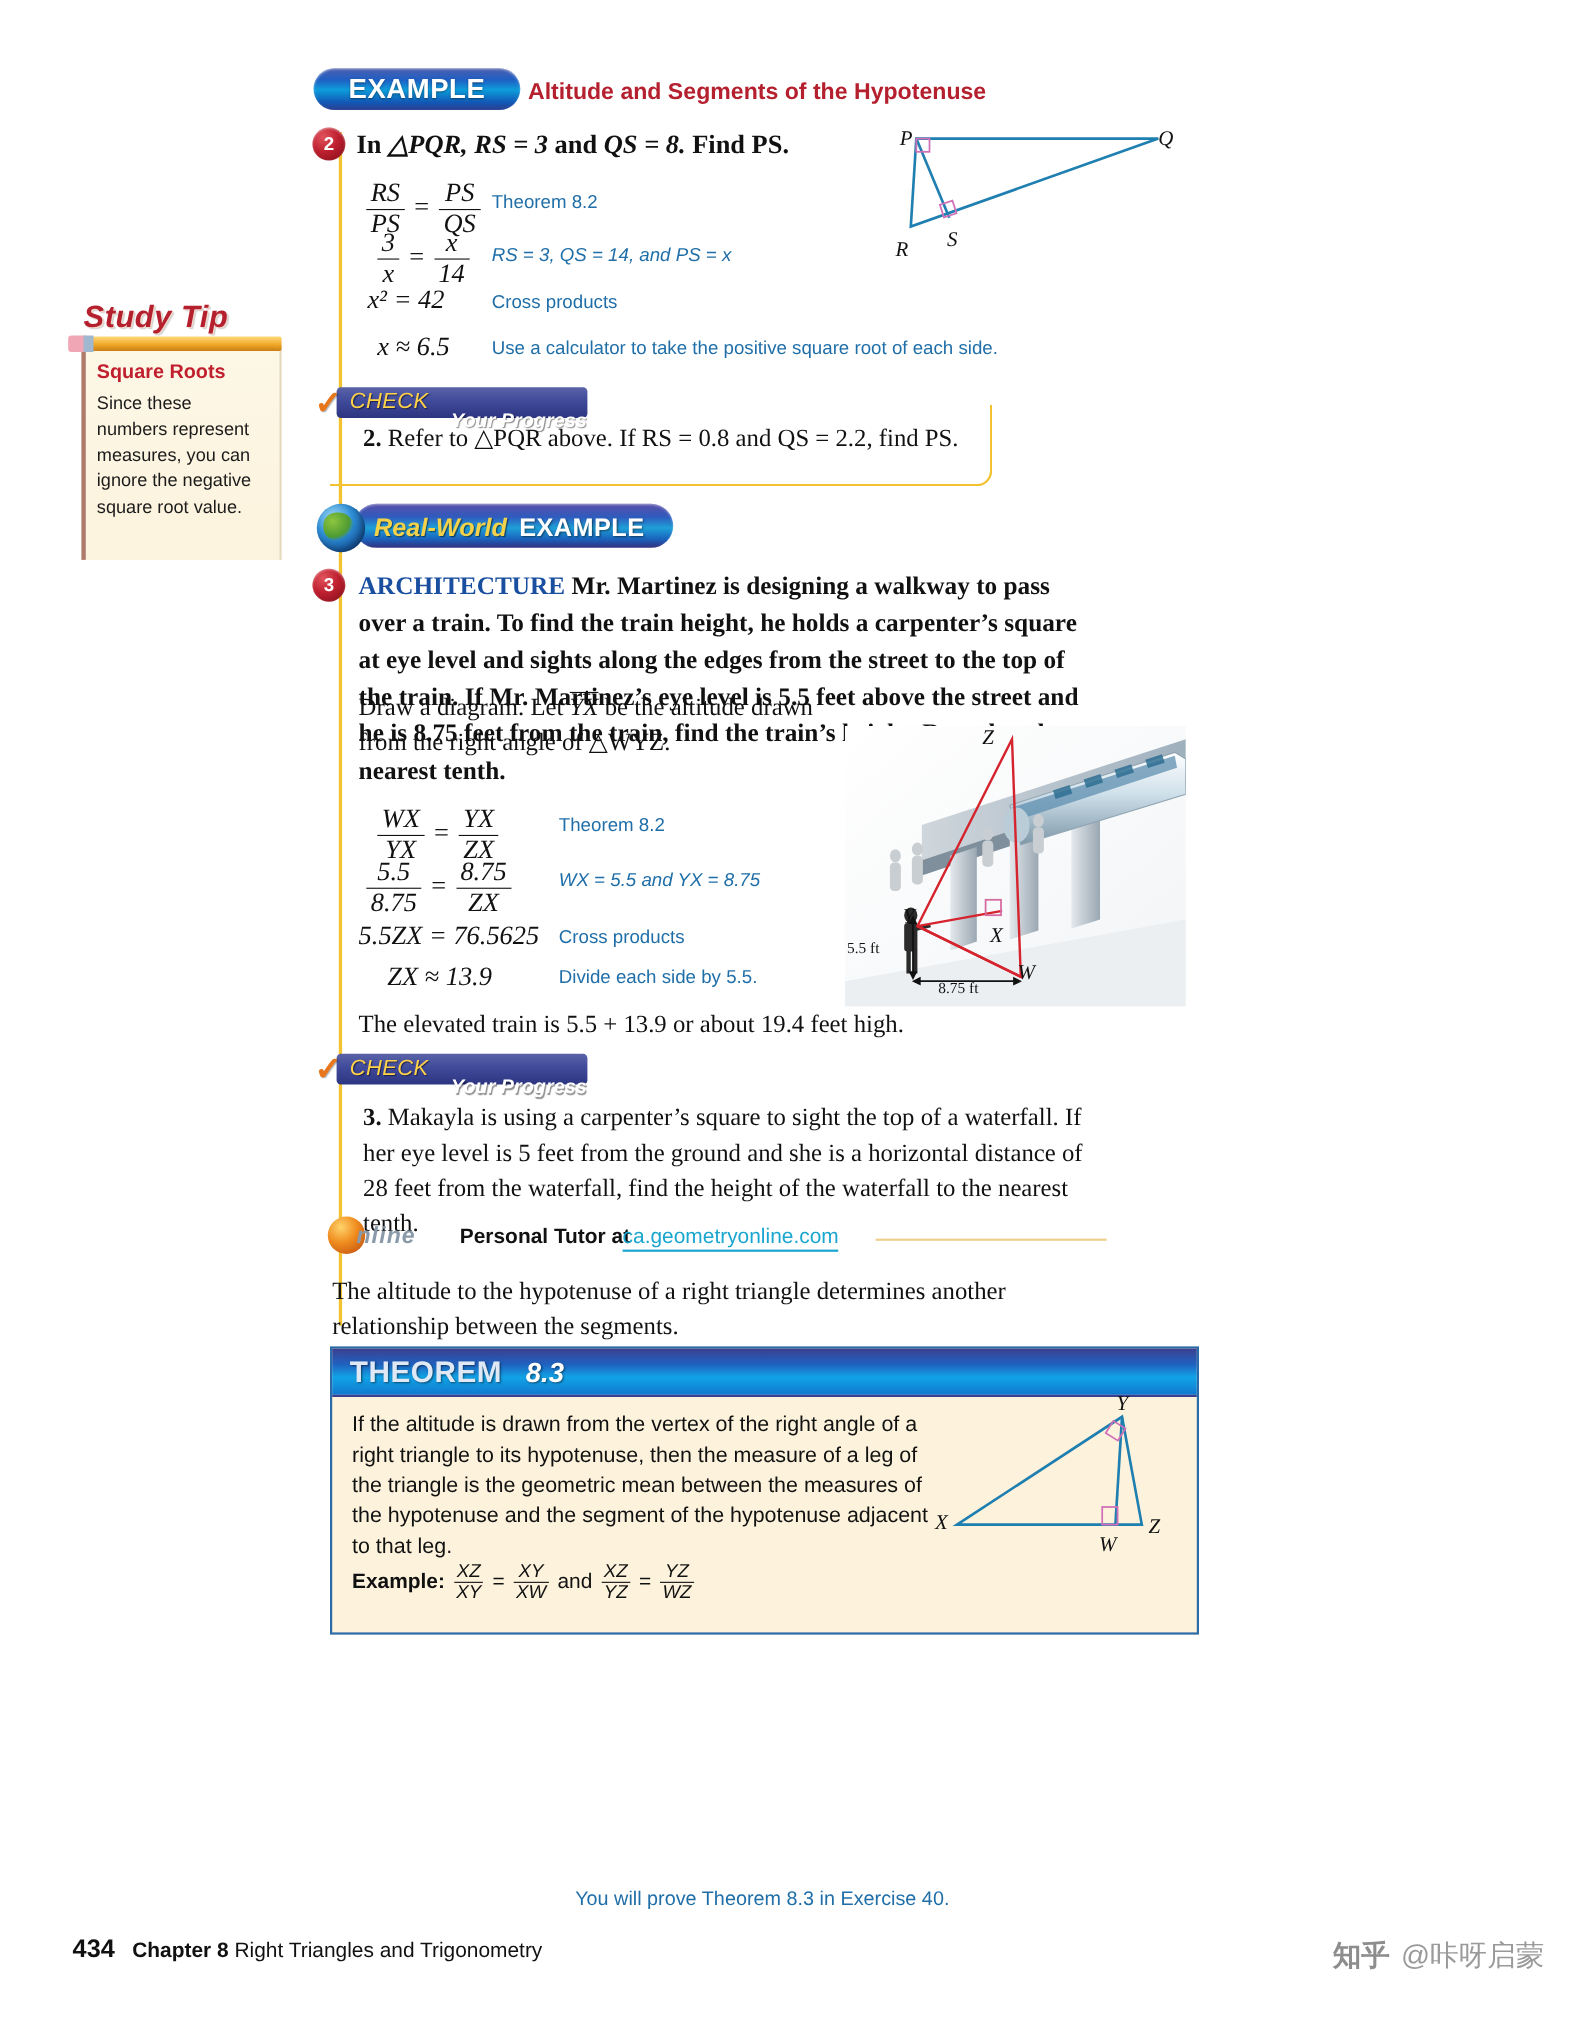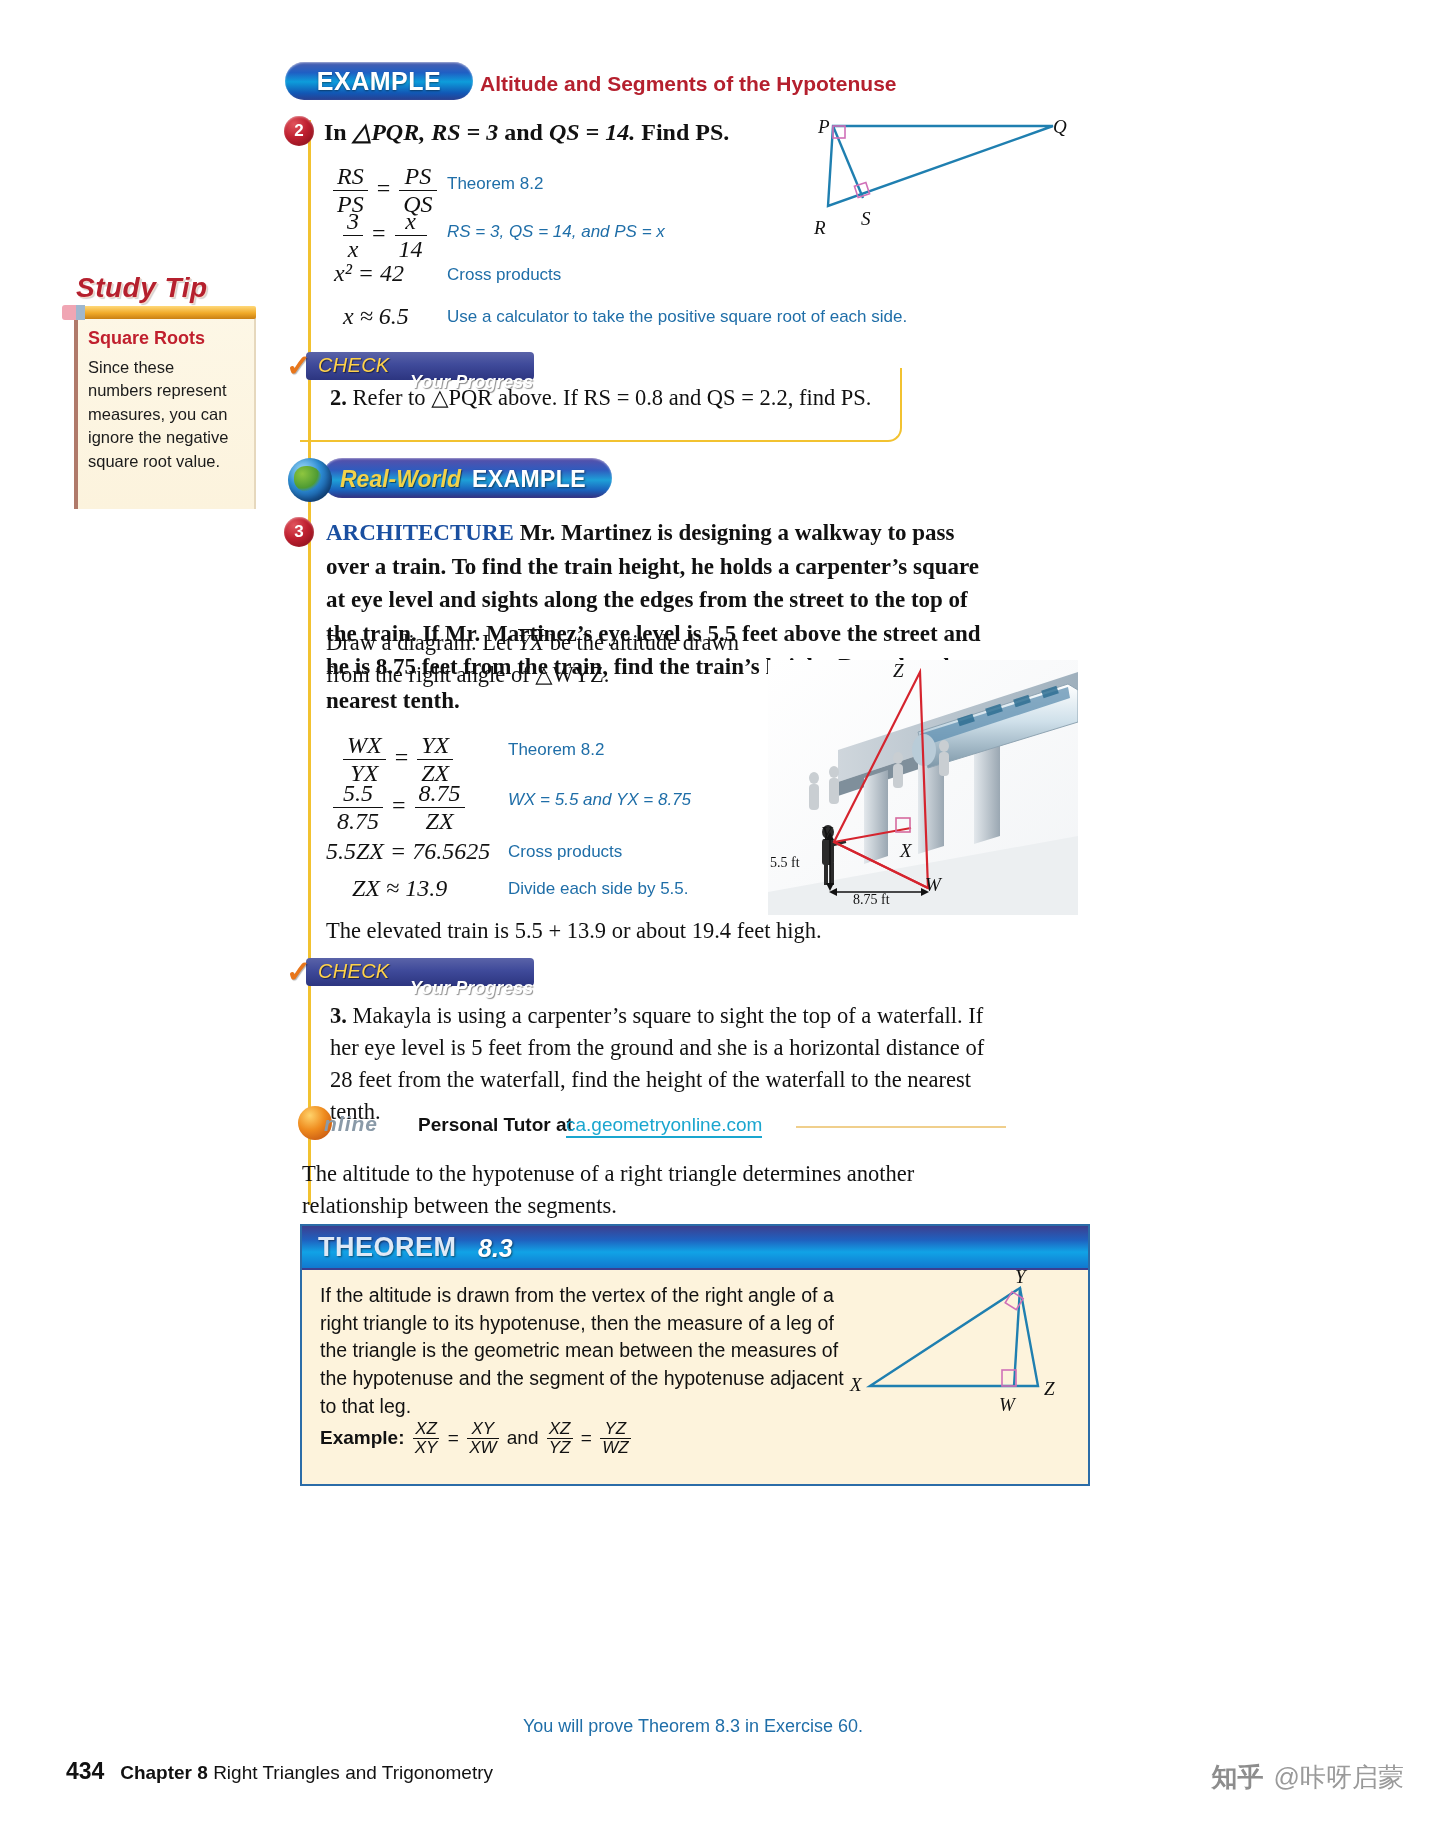--- a/index.html
+++ b/index.html
@@ -196,21 +196,21 @@
   </div>
   <div class="heading-red" style="left:480px;top:72px;">Altitude and Segments of the Hypotenuse</div>
 
   <div class="numdot" style="left:284px;top:116px;">2</div>
 
   <div class="prose b" style="left:324px;top:115px;width:520px;font-size:24px;">
     <span>In</span>
     <span class="italic">△PQR,</span>
     <span class="italic">RS = 3</span>
     <span>and</span>
-    <span class="italic">QS = 14.</span>
+    <span class="italic">QS = 8.</span>
     <span>Find PS.</span>
   </div>
 
   <svg style="position:absolute;left:800px;top:108px;" width="290" height="130">
     <polygon points="33,18 253,18 28,98" fill="none" stroke="#1f7fb0" stroke-width="2.4"></polygon>
     <line x1="33" y1="18" x2="63" y2="90" stroke="#1f7fb0" stroke-width="2.4"></line>
     <rect x="33" y="18" width="12" height="12" fill="none" stroke="#d070b8" stroke-width="1.6"></rect>
     <rect x="56" y="76" width="12" height="12" fill="none" stroke="#d070b8" stroke-width="1.6" transform="rotate(-18 62 82)"></rect>
   </svg>
   <div class="dlab" style="left:818px;top:116px;">P</div>
@@ -464,21 +464,21 @@
       <line x1="178" y1="14" x2="172" y2="112" stroke="#1f7fb0" stroke-width="2.4"></line>
       <rect x="160" y="96" width="14" height="16" fill="none" stroke="#d070b8" stroke-width="1.6"></rect>
       <rect x="166" y="20" width="13" height="13" fill="none" stroke="#d070b8" stroke-width="1.6" transform="rotate(32 172 26)"></rect>
     </svg>
     <div class="dlab" style="left:713px;top:40px;">Y</div>
     <div class="dlab" style="left:548px;top:148px;">X</div>
     <div class="dlab" style="left:697px;top:168px;">W</div>
     <div class="dlab" style="left:742px;top:152px;">Z</div>
   </div>
 
-  <div class="proveline">You will prove Theorem 8.3 in Exercise 60.</div>
+  <div class="proveline">You will prove Theorem 8.3 in Exercise 40.</div>
 
   <div class="footer">
     <span class="pg">434</span>
     &nbsp;
     <span class="ch">Chapter 8</span>
     <span>Right Triangles and Trigonometry</span>
   </div>
 
   <div class="watermark">
     <span class="zh">知乎</span>

